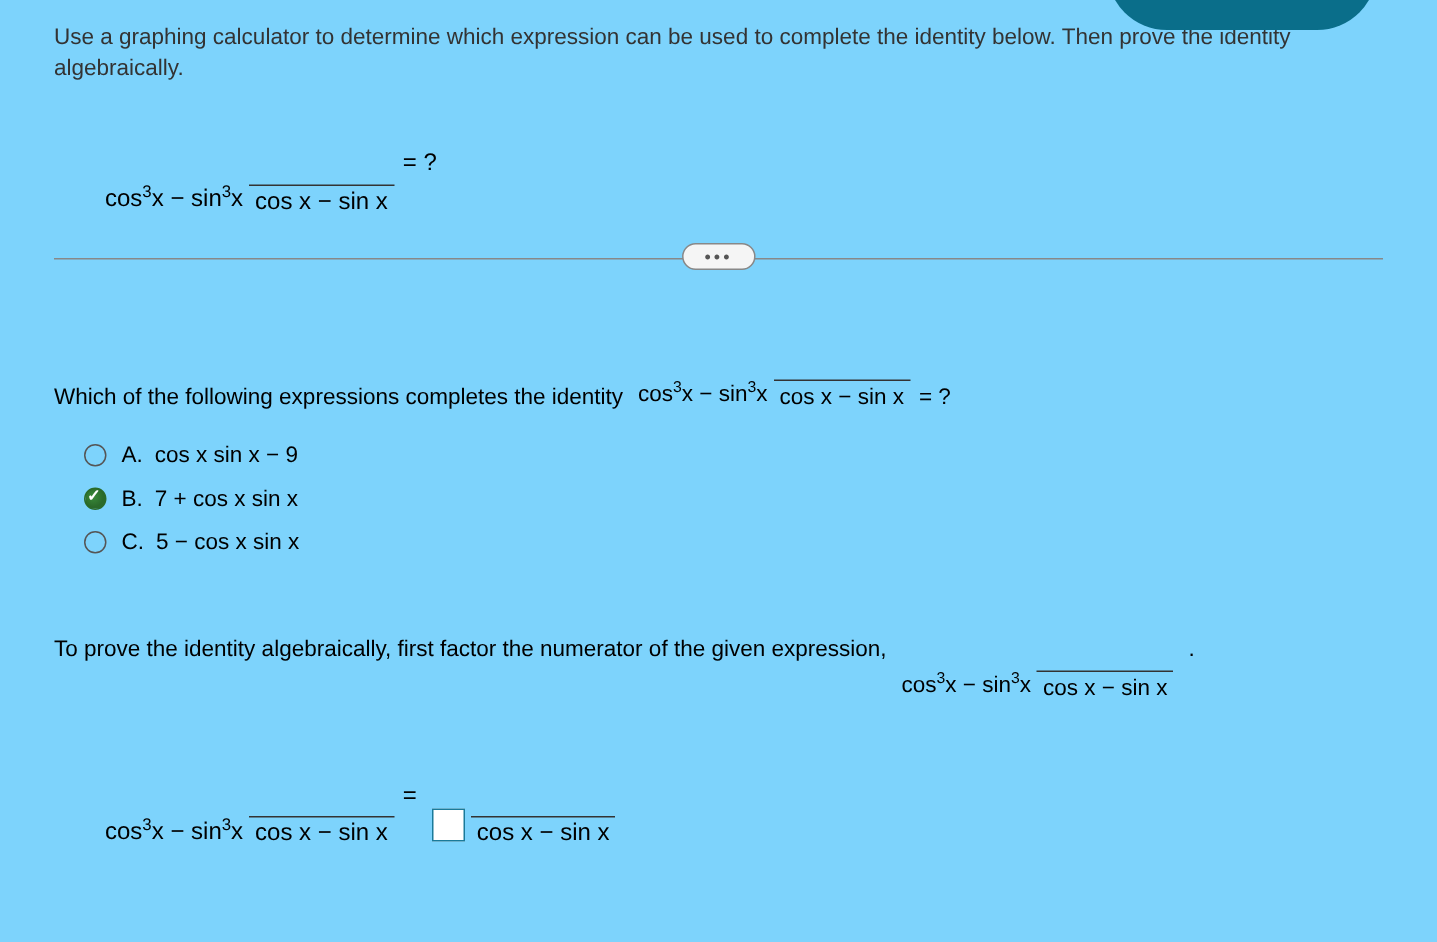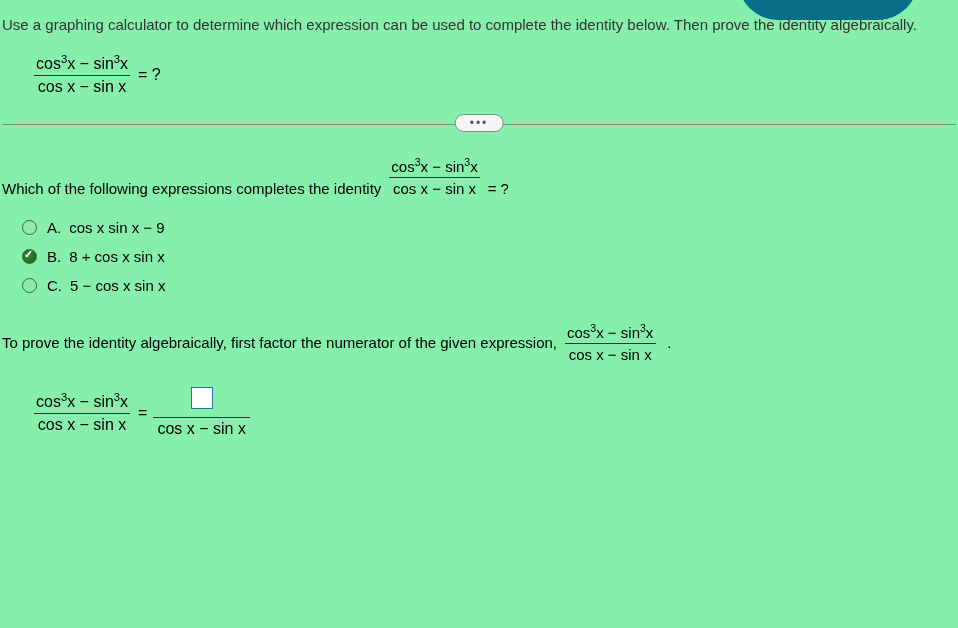--- a/index.html
+++ b/index.html
@@ -4,24 +4,24 @@
   <style>
     * { margin: 0; padding: 0; box-sizing: border-box; }
     body {
       font-family: Arial, Helvetica, sans-serif;
       background: #e8e8e8;
       width: 958px;
       height: 628px;
       overflow: hidden;
     }
     .container {
-      background: #86efac;
+      background: #7dd3fc;
       width: 958px;
       height: 628px;
-      padding: 14px 2px;
+      padding: 14px 36px;
       position: relative;
     }
     .header-curve {
       position: absolute;
       top: -20px;
       right: 40px;
       width: 180px;
       height: 40px;
       background: #0a6e8a;
       border-radius: 0 0 50px 50px;
@@ -34,23 +34,24 @@
     }
     .math-block {
       margin-left: 30px;
       margin-bottom: 18px;
       font-size: 16px;
       display: flex;
       align-items: center;
     }
     .fraction {
       display: inline-flex;
-      flex-direction: column;
+      flex-direction: row;
       align-items: center;
       vertical-align: middle;
+      margin-top: 48px;
     }
     .fraction .num {
       padding: 0 4px 2px 4px;
     }
     .fraction .den {
       border-top: 1.2px solid #333;
       padding: 2px 4px 0 4px;
     }
     sup { font-size: 0.7em; vertical-align: super; }
     .divider-row {
@@ -184,21 +185,21 @@
 
   <div class="options">
     <div class="option">
       <span class="radio"></span>
       <span class="opt-letter">A.</span>
       <span>cos x sin x − 9</span>
     </div>
     <div class="option">
       <span class="radio checked"></span>
       <span class="opt-letter">B.</span>
-      <span>8 + cos x sin x</span>
+      <span>7 + cos x sin x</span>
     </div>
     <div class="option">
       <span class="radio"></span>
       <span class="opt-letter">C.</span>
       <span>5 − cos x sin x</span>
     </div>
   </div>
 
   <div class="prove-text">
     <span>To prove the identity algebraically, first factor the numerator of the given expression,</span>

